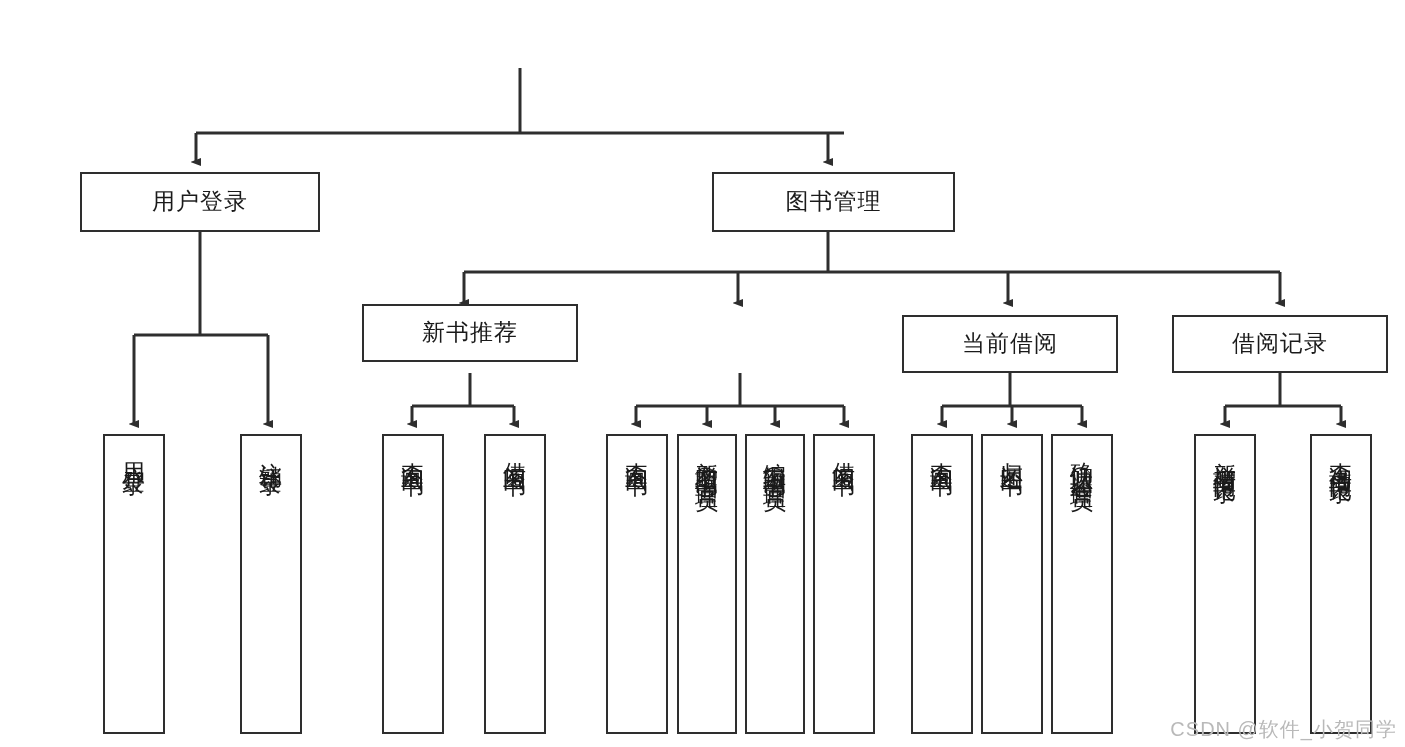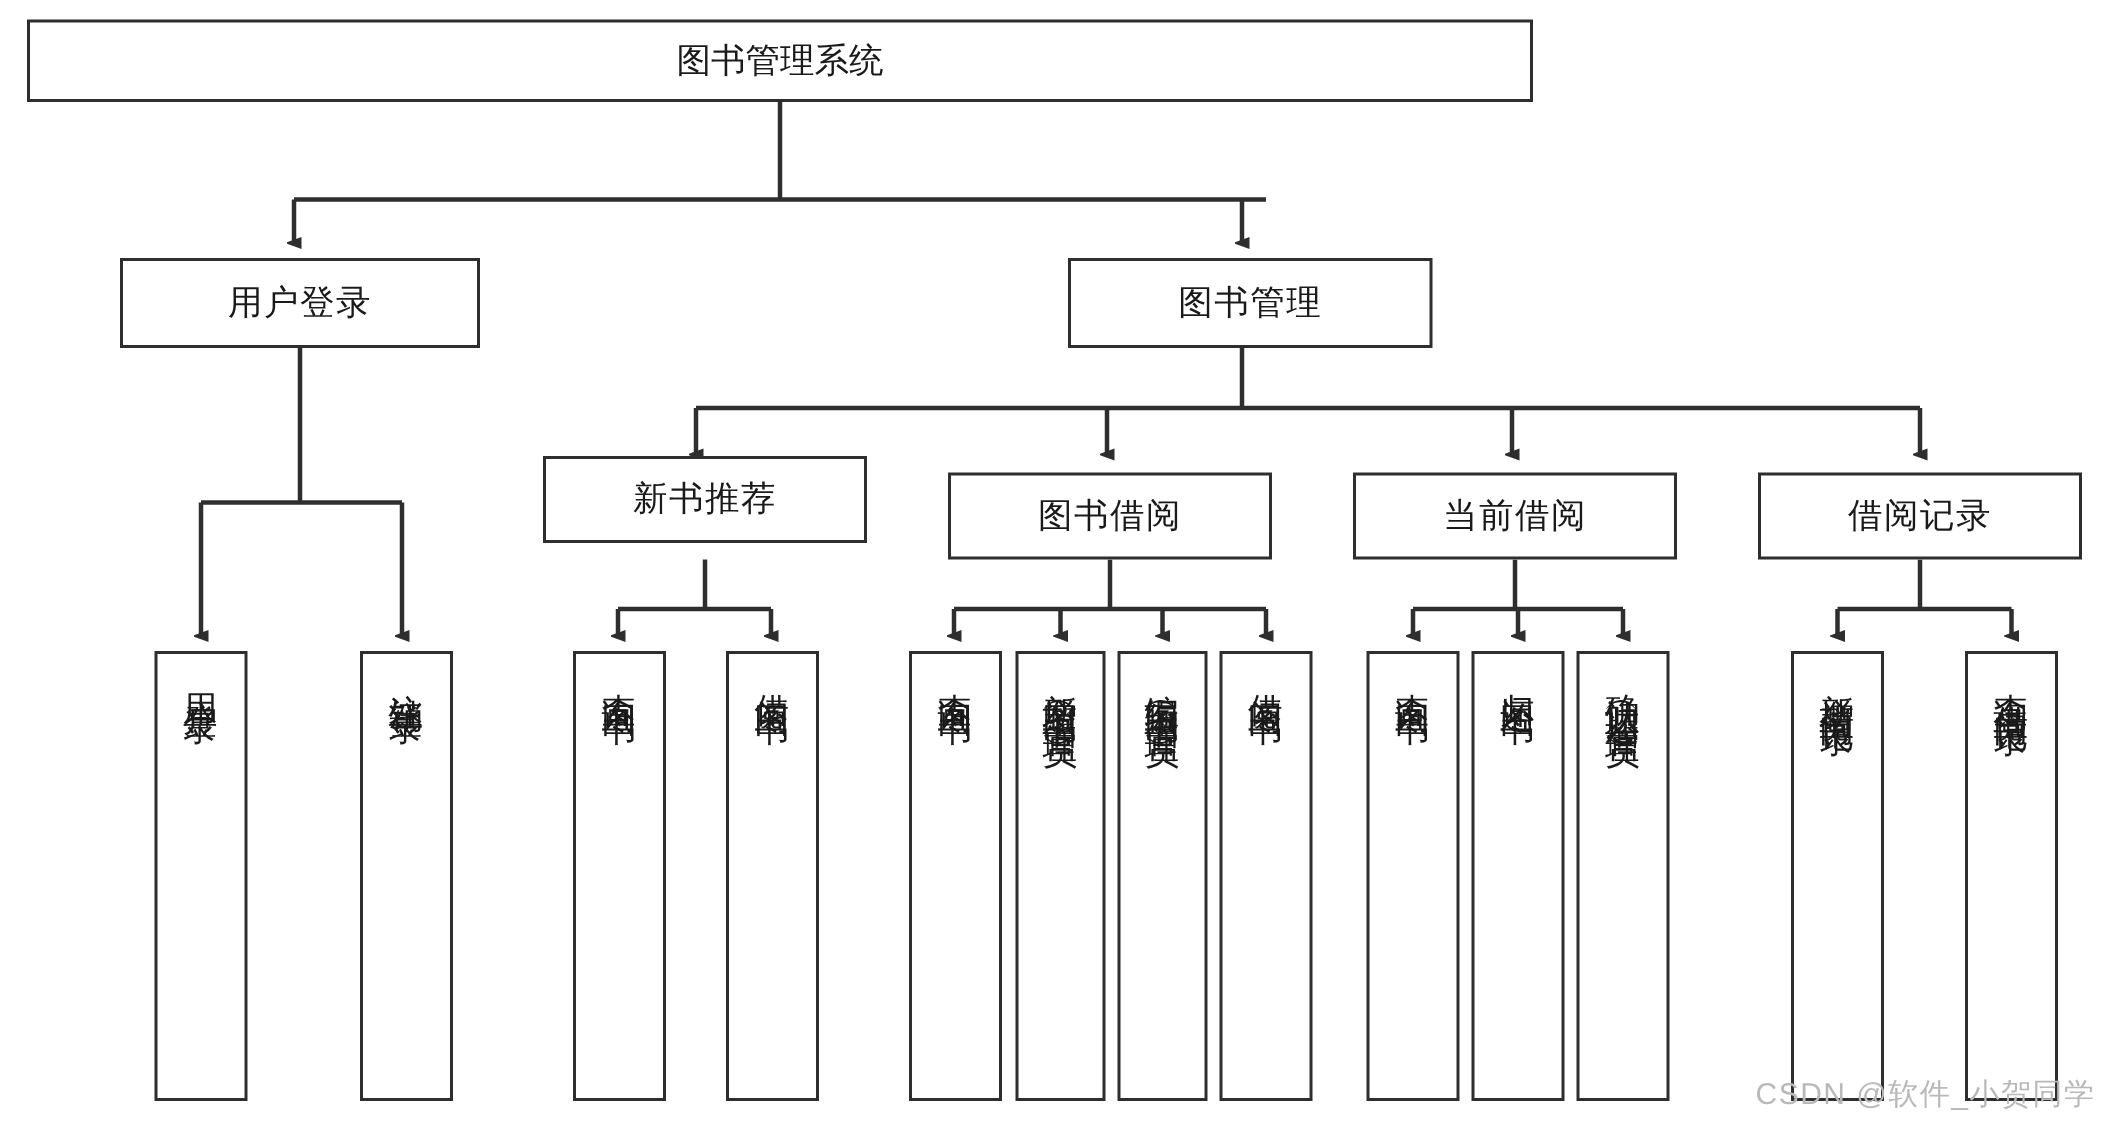--- a/index.html
+++ b/index.html
@@ -115,36 +115,30 @@
       <path d="M1012,406 L1012,424" marker-end="url(#arrow)"></path>
       <path d="M1082,406 L1082,424" marker-end="url(#arrow)"></path>
 
       <path d="M1280,373 L1280,406"></path>
       <path d="M1225,406 L1341,406"></path>
       <path d="M1225,406 L1225,424" marker-end="url(#arrow)"></path>
       <path d="M1341,406 L1341,424" marker-end="url(#arrow)"></path>
     </g>
   </svg>
 
-  <div class="node root" style="left:18px; top:13px; width:1004px; height:55px;">
-    <span>图书管理系统</span>
-  </div>
 
   <div class="node horiz" style="left:80px; top:172px; width:240px; height:60px;">
     <span>用户登录</span>
   </div>
   <div class="node horiz" style="left:712px; top:172px; width:243px; height:60px;">
     <span>图书管理</span>
   </div>
 
   <div class="node horiz" style="left:362px; top:304px; width:216px; height:58px;">
     <span>新书推荐</span>
-  </div>
-  <div class="node horiz" style="left:632px; top:315px; width:216px; height:58px;">
-    <span>图书借阅</span>
   </div>
   <div class="node horiz" style="left:1172px; top:315px; width:216px; height:58px;">
     <span>借阅记录</span>
   </div>
   <div class="node horiz" style="left:902px; top:315px; width:216px; height:58px;">
     <span>当前借阅</span>
   </div>
 
   <div class="node leaf" style="left:103px; top:434px; width:62px; height:300px;">
     <span class="vtext">用户登录</span>

